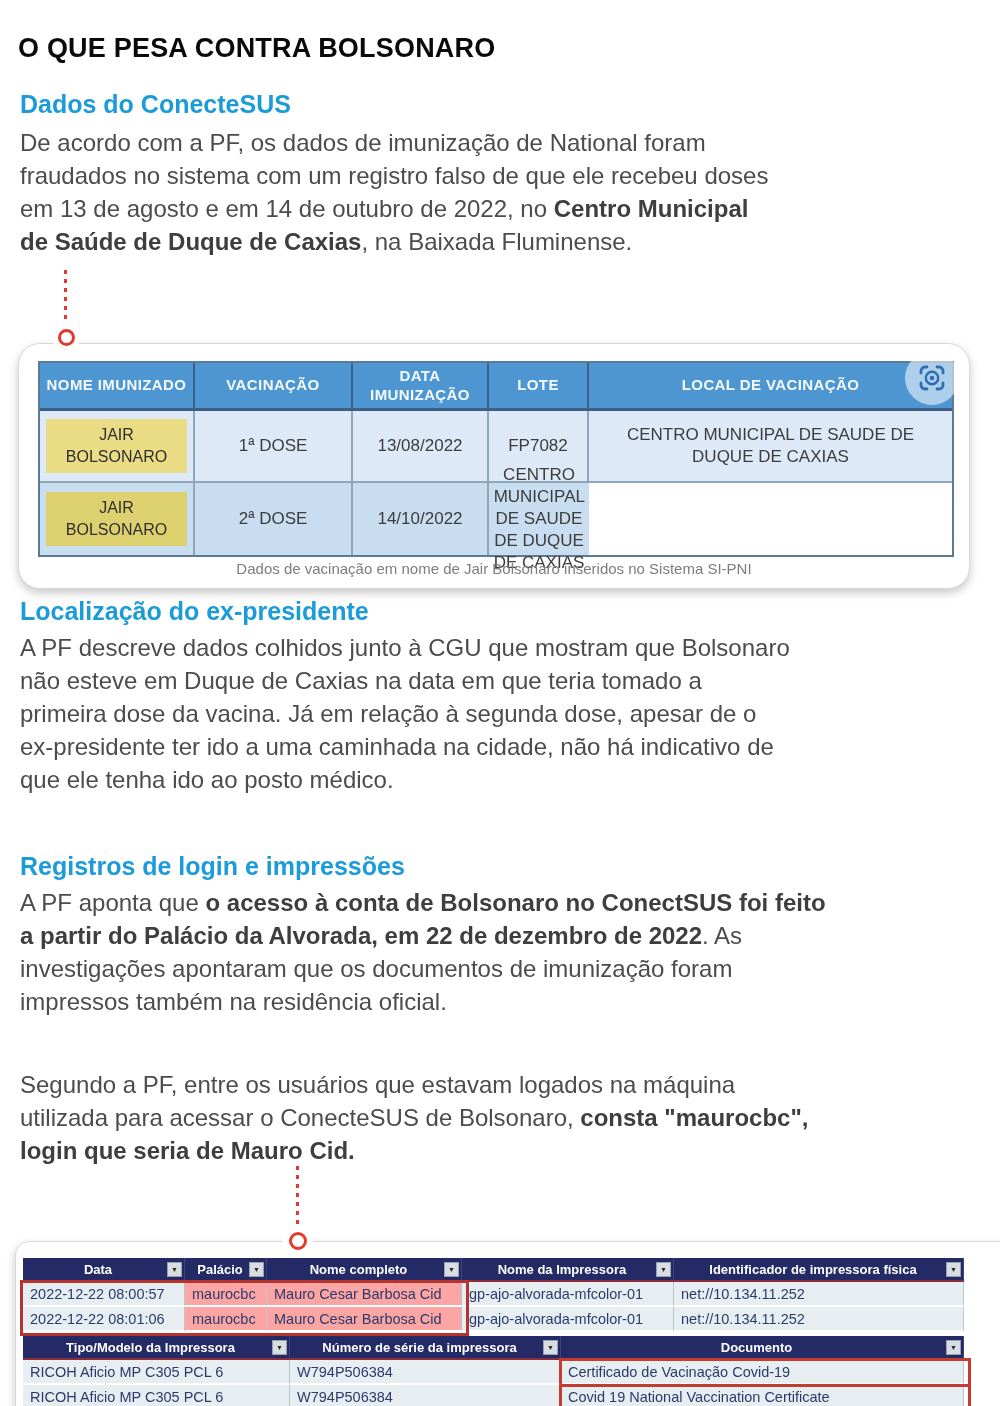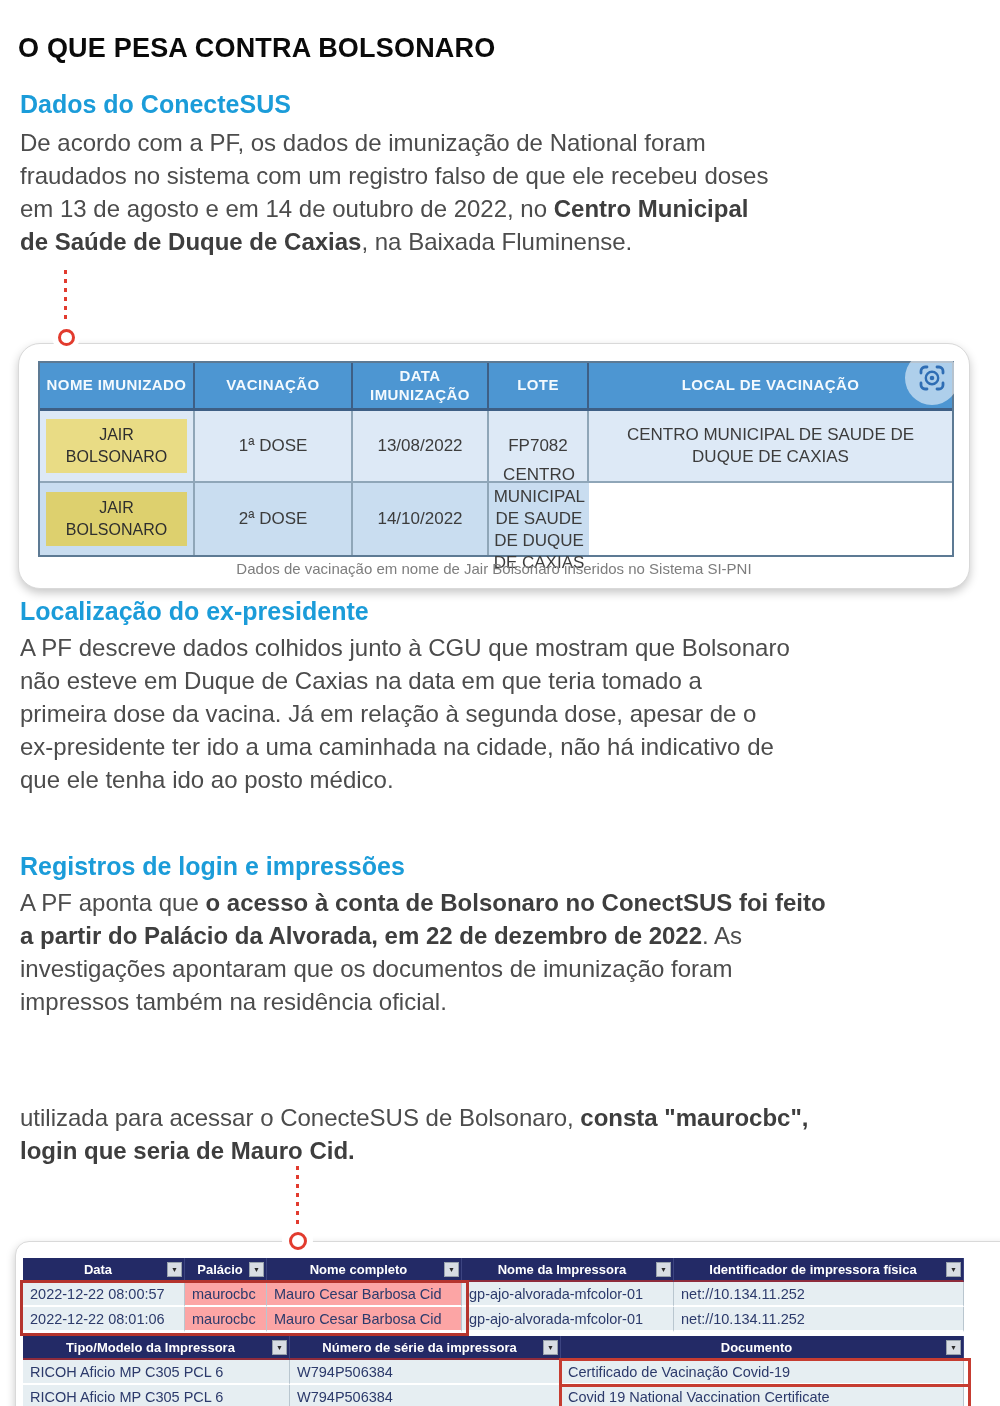--- a/index.html
+++ b/index.html
@@ -94,21 +94,21 @@
   </div>
 
   <div class="vac-caption">Dados de vacinação em nome de Jair Bolsonaro inseridos no Sistema SI-PNI</div>
 </div>
 
 <div class="sec-heading" style="top:597px;">Localização do ex-presidente</div>
 <div class="para" style="top:631px;"><span>A PF descreve dados colhidos junto à CGU que mostram que Bolsonaro</span><br><span>não esteve em Duque de Caxias na data em que teria tomado a</span><br><span>primeira dose da vacina. Já em relação à segunda dose, apesar de o</span><br><span>ex-presidente ter ido a uma caminhada na cidade, não há indicativo de</span><br><span>que ele tenha ido ao posto médico.</span></div>
 
 <div class="sec-heading" style="top:852px;">Registros de login e impressões</div>
 <div class="para" style="top:886px;"><span>A PF aponta que </span><span class="b">o acesso à conta de Bolsonaro no ConectSUS foi feito</span><br><span class="b">a partir do Palácio da Alvorada, em 22 de dezembro de 2022</span><span>. As</span><br><span>investigações apontaram que os documentos de imunização foram</span><br><span>impressos também na residência oficial.</span></div>
-<div class="para" style="top:1068px;"><br><span>utilizada para acessar o ConecteSUS de Bolsonaro, </span><span class="b">consta "maurocbc",</span><br><span class="b">login que seria de Mauro Cid.</span></div>
+<div class="para" style="top:1068px;"><span>Segundo a PF, entre os usuários que estavam logados na máquina</span><br><span>utilizada para acessar o ConecteSUS de Bolsonaro, </span><span class="b">consta "maurocbc",</span><br><span class="b">login que seria de Mauro Cid.</span></div>
 
 <div class="dotline" style="left:296px;top:1166px;height:58px;"></div>
 <div class="halo" style="left:282px;top:1225px;width:31px;height:31px;">
   <div class="ring" style="width:18px;height:18px;"></div>
 </div>
 
 <div class="card" id="print-card">
 
   <div class="pt pt1">
     <div class="pt-h">

